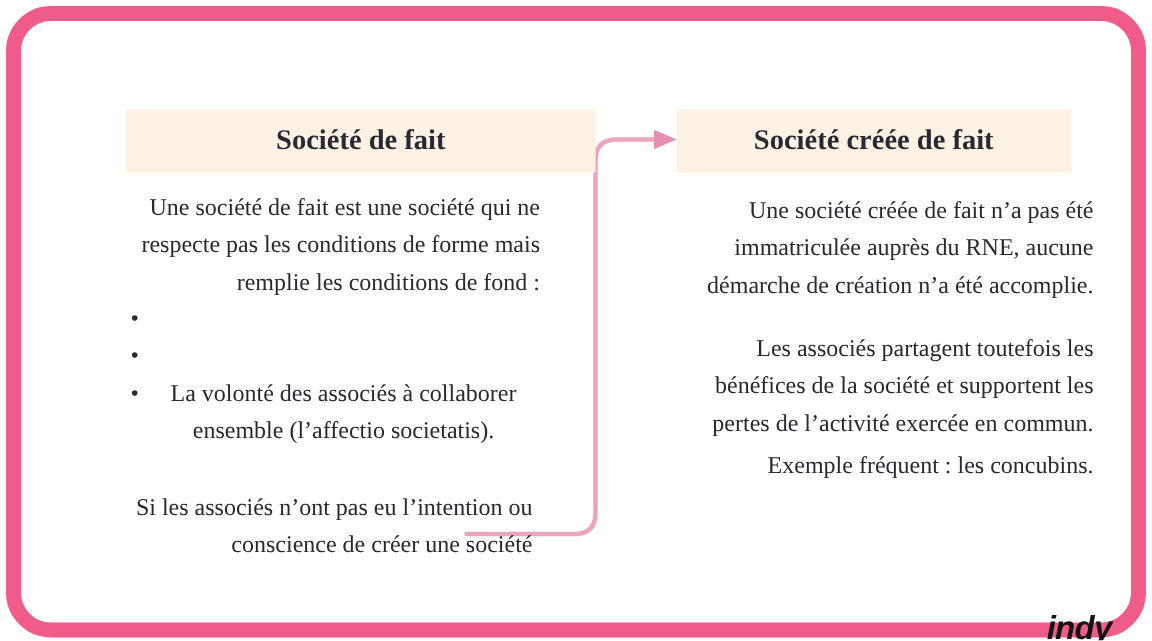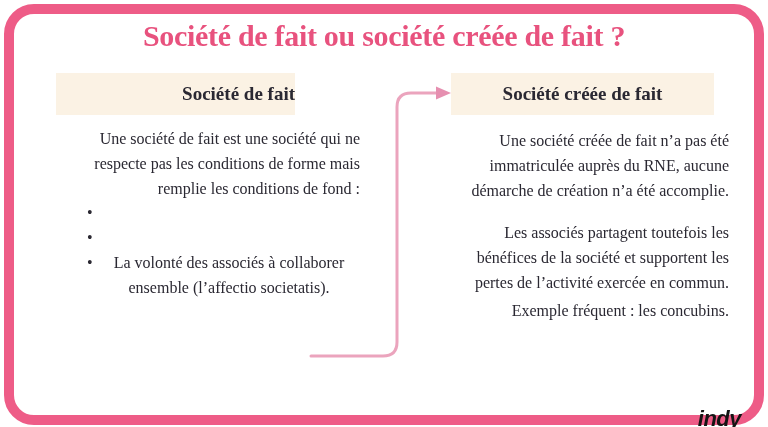--- a/index.html
+++ b/index.html
@@ -34,21 +34,21 @@
   .header-box {
     position: absolute;
     top: 73px;
     height: 42px;
     background: var(--header-bg-cream, #fbf2e4);
     text-align: center;
     line-height: 42px;
     font-weight: 700;
     font-size: 19px;
   }
-  .header-box.left  { left: 56px;  width: 239px; text-align: right; }
+  .header-box.left  { left: 84px;  width: 313px; }
   .header-box.right { left: 451px; width: 263px; }
   .para {
     position: absolute;
     text-align: right;
     font-size: 16px;
     line-height: 25px;
     white-space: pre-line;
   }
   .intro       { left: 40px;  top: 126px; width: 320px; }
   .left-footer { left: 35px;  top: 326px; width: 320px; }
@@ -90,21 +90,20 @@
     color: var(--logo-black, #141414);
   }
 </style>
 </head>
 <body>
 
 <div class="canvas">
 
   <div class="frame"></div>
 
-  <h1 class="title">Société de fait ou société créée de fait ?</h1>
 
   <svg class="arrow-svg" width="768" height="427" viewBox="0 0 768 427">
     <path d="M 311 356 H 383 Q 397 356 397 342 V 107 Q 397 93 411 93 H 436" fill="none" stroke="#eba4bd" stroke-width="3" stroke-linecap="round"></path>
     <polygon points="436,86.5 451,93 436,99.5" fill="#e68fb0"></polygon>
   </svg>
 
   <div class="header-box left">Société de fait</div>
 
   <div class="para intro">Une société de fait est une société qui ne
 respecte pas les conditions de forme mais
@@ -117,20 +116,22 @@
     <div class="bullet-row">
       <span class="bullet-dot">•</span>
     </div>
     <div class="bullet-row">
       <span class="bullet-dot">•</span>
       <span class="bullet-text">La volonté des associés à collaborer
 ensemble (l’affectio societatis).</span>
     </div>
   </div>
 
+  <div class="para left-footer">Si les associés n’ont pas eu l’intention ou
+conscience de créer une société</div>
 
   <div class="header-box right">Société créée de fait</div>
 
   <div class="para rp1">Une société créée de fait n’a pas été
 immatriculée auprès du RNE, aucune
 démarche de création n’a été accomplie.</div>
 
   <div class="para rp2">Les associés partagent toutefois les
 bénéfices de la société et supportent les
 pertes de l’activité exercée en commun.</div>

